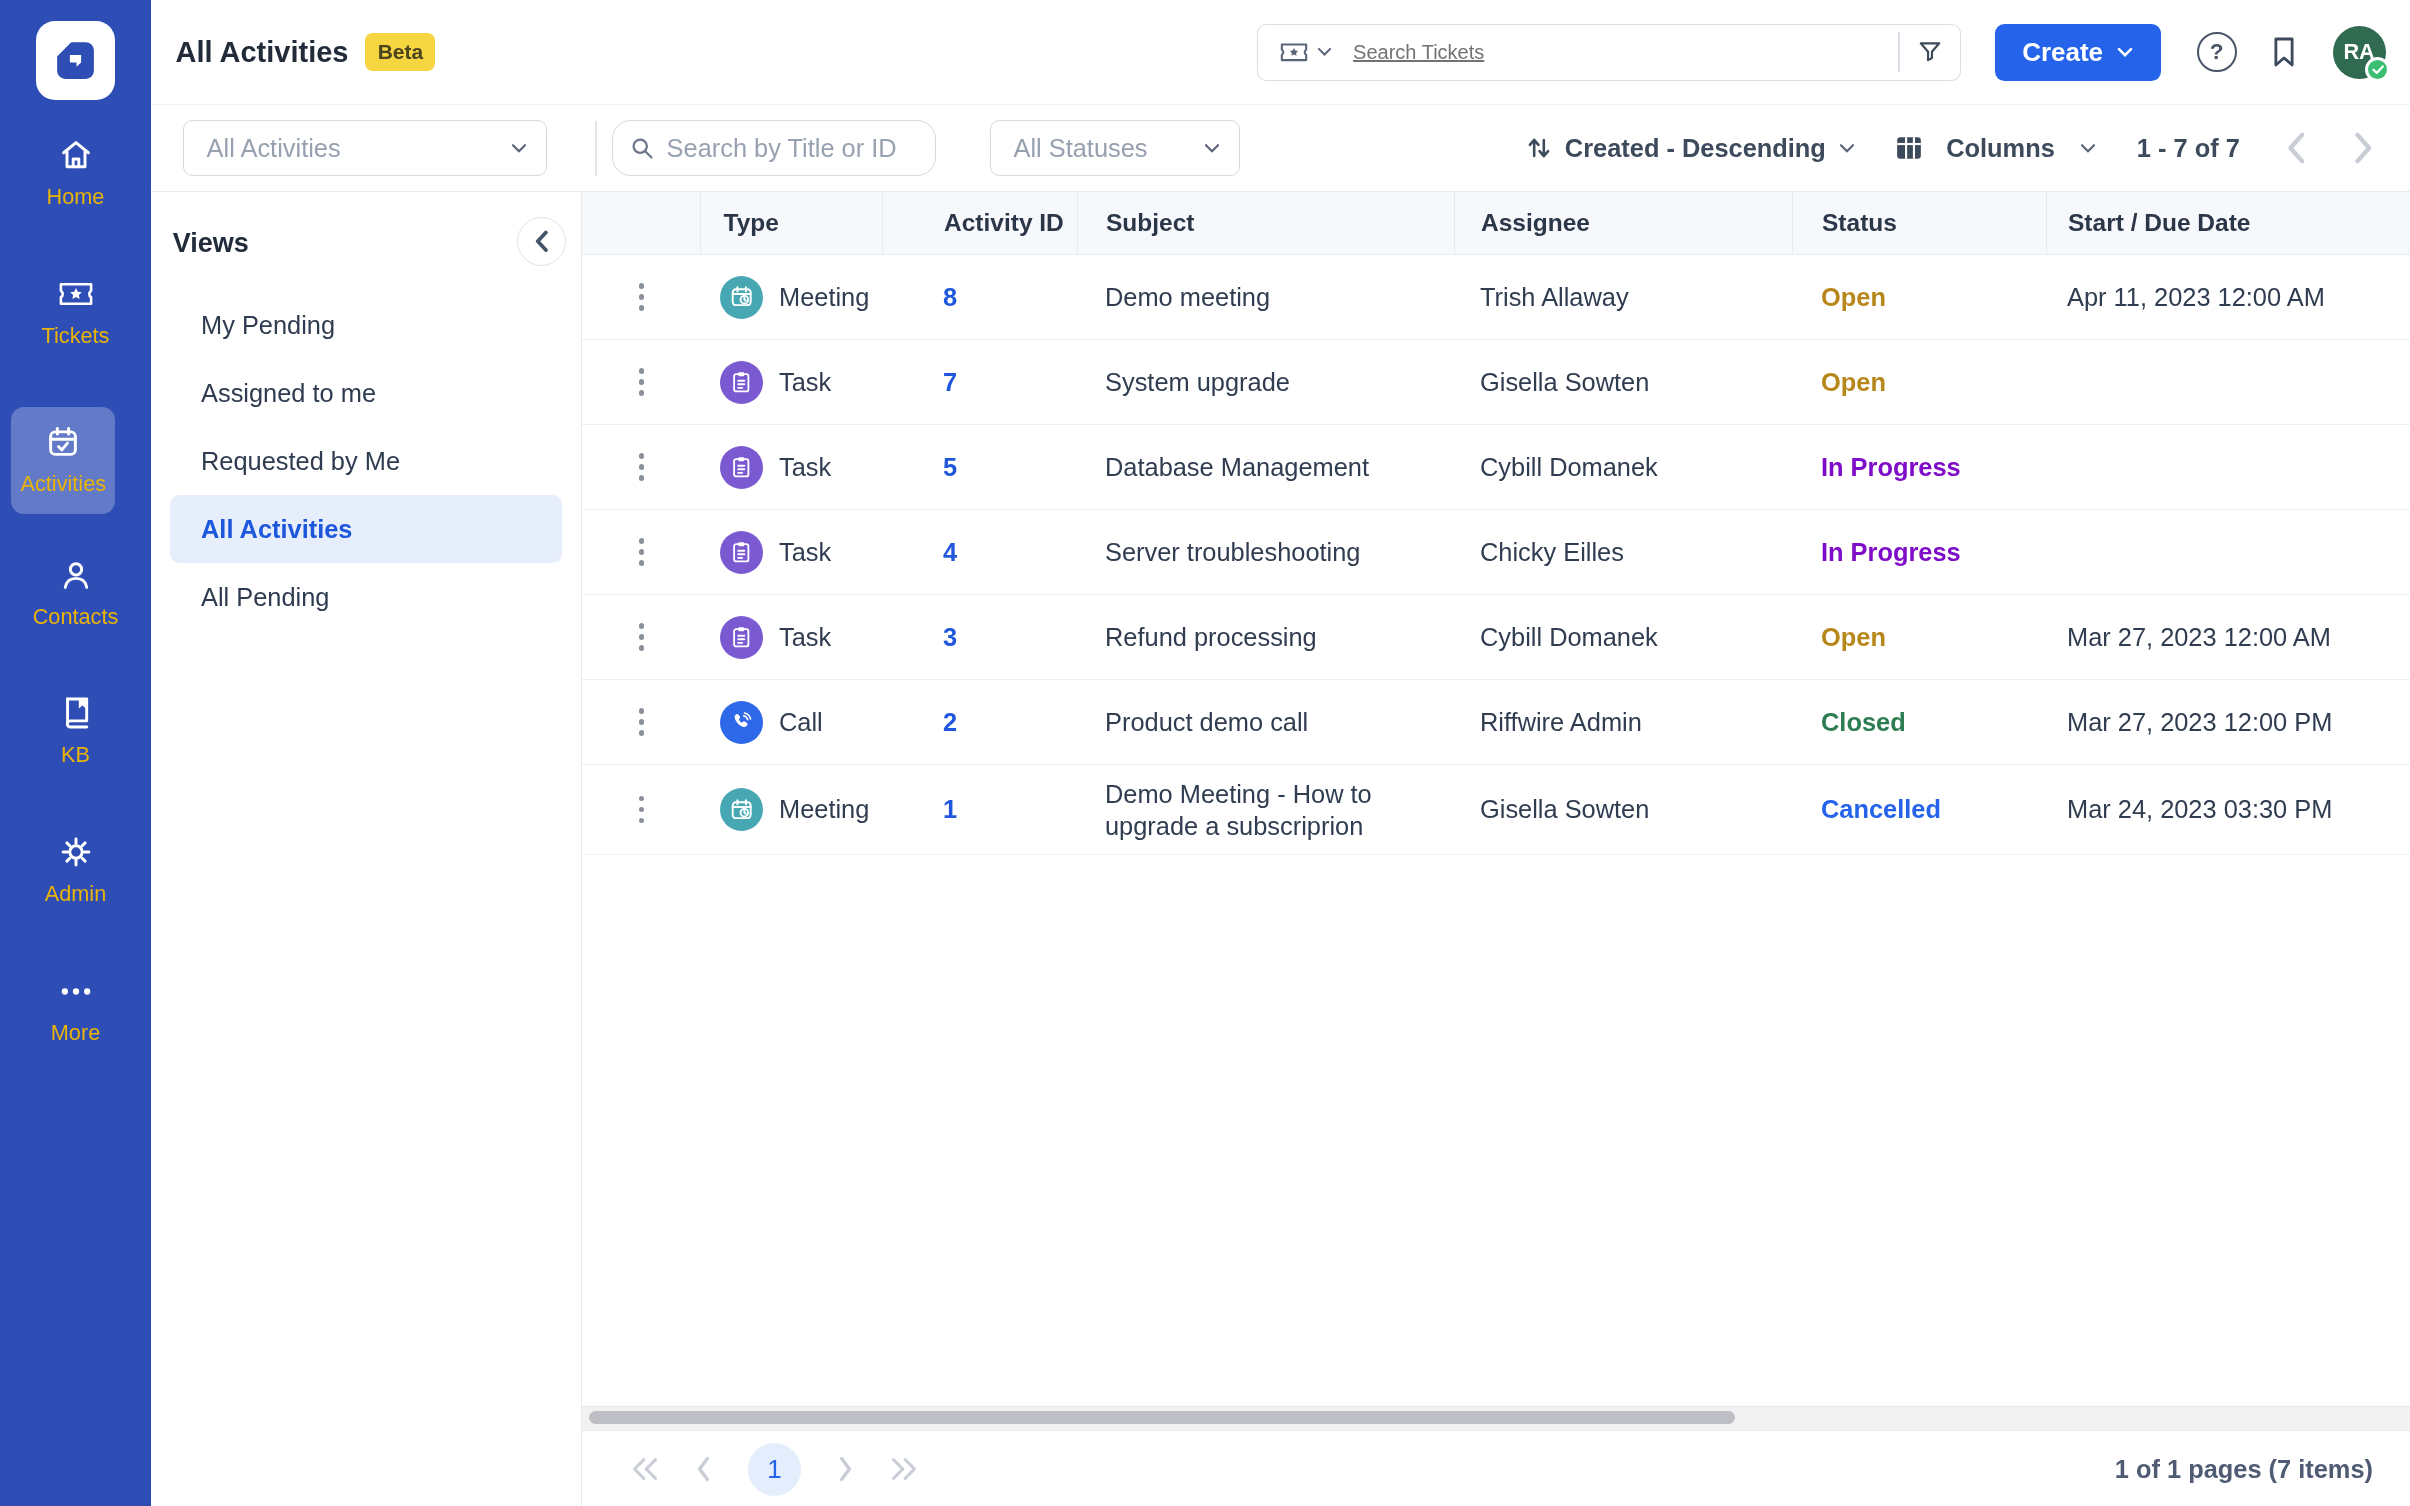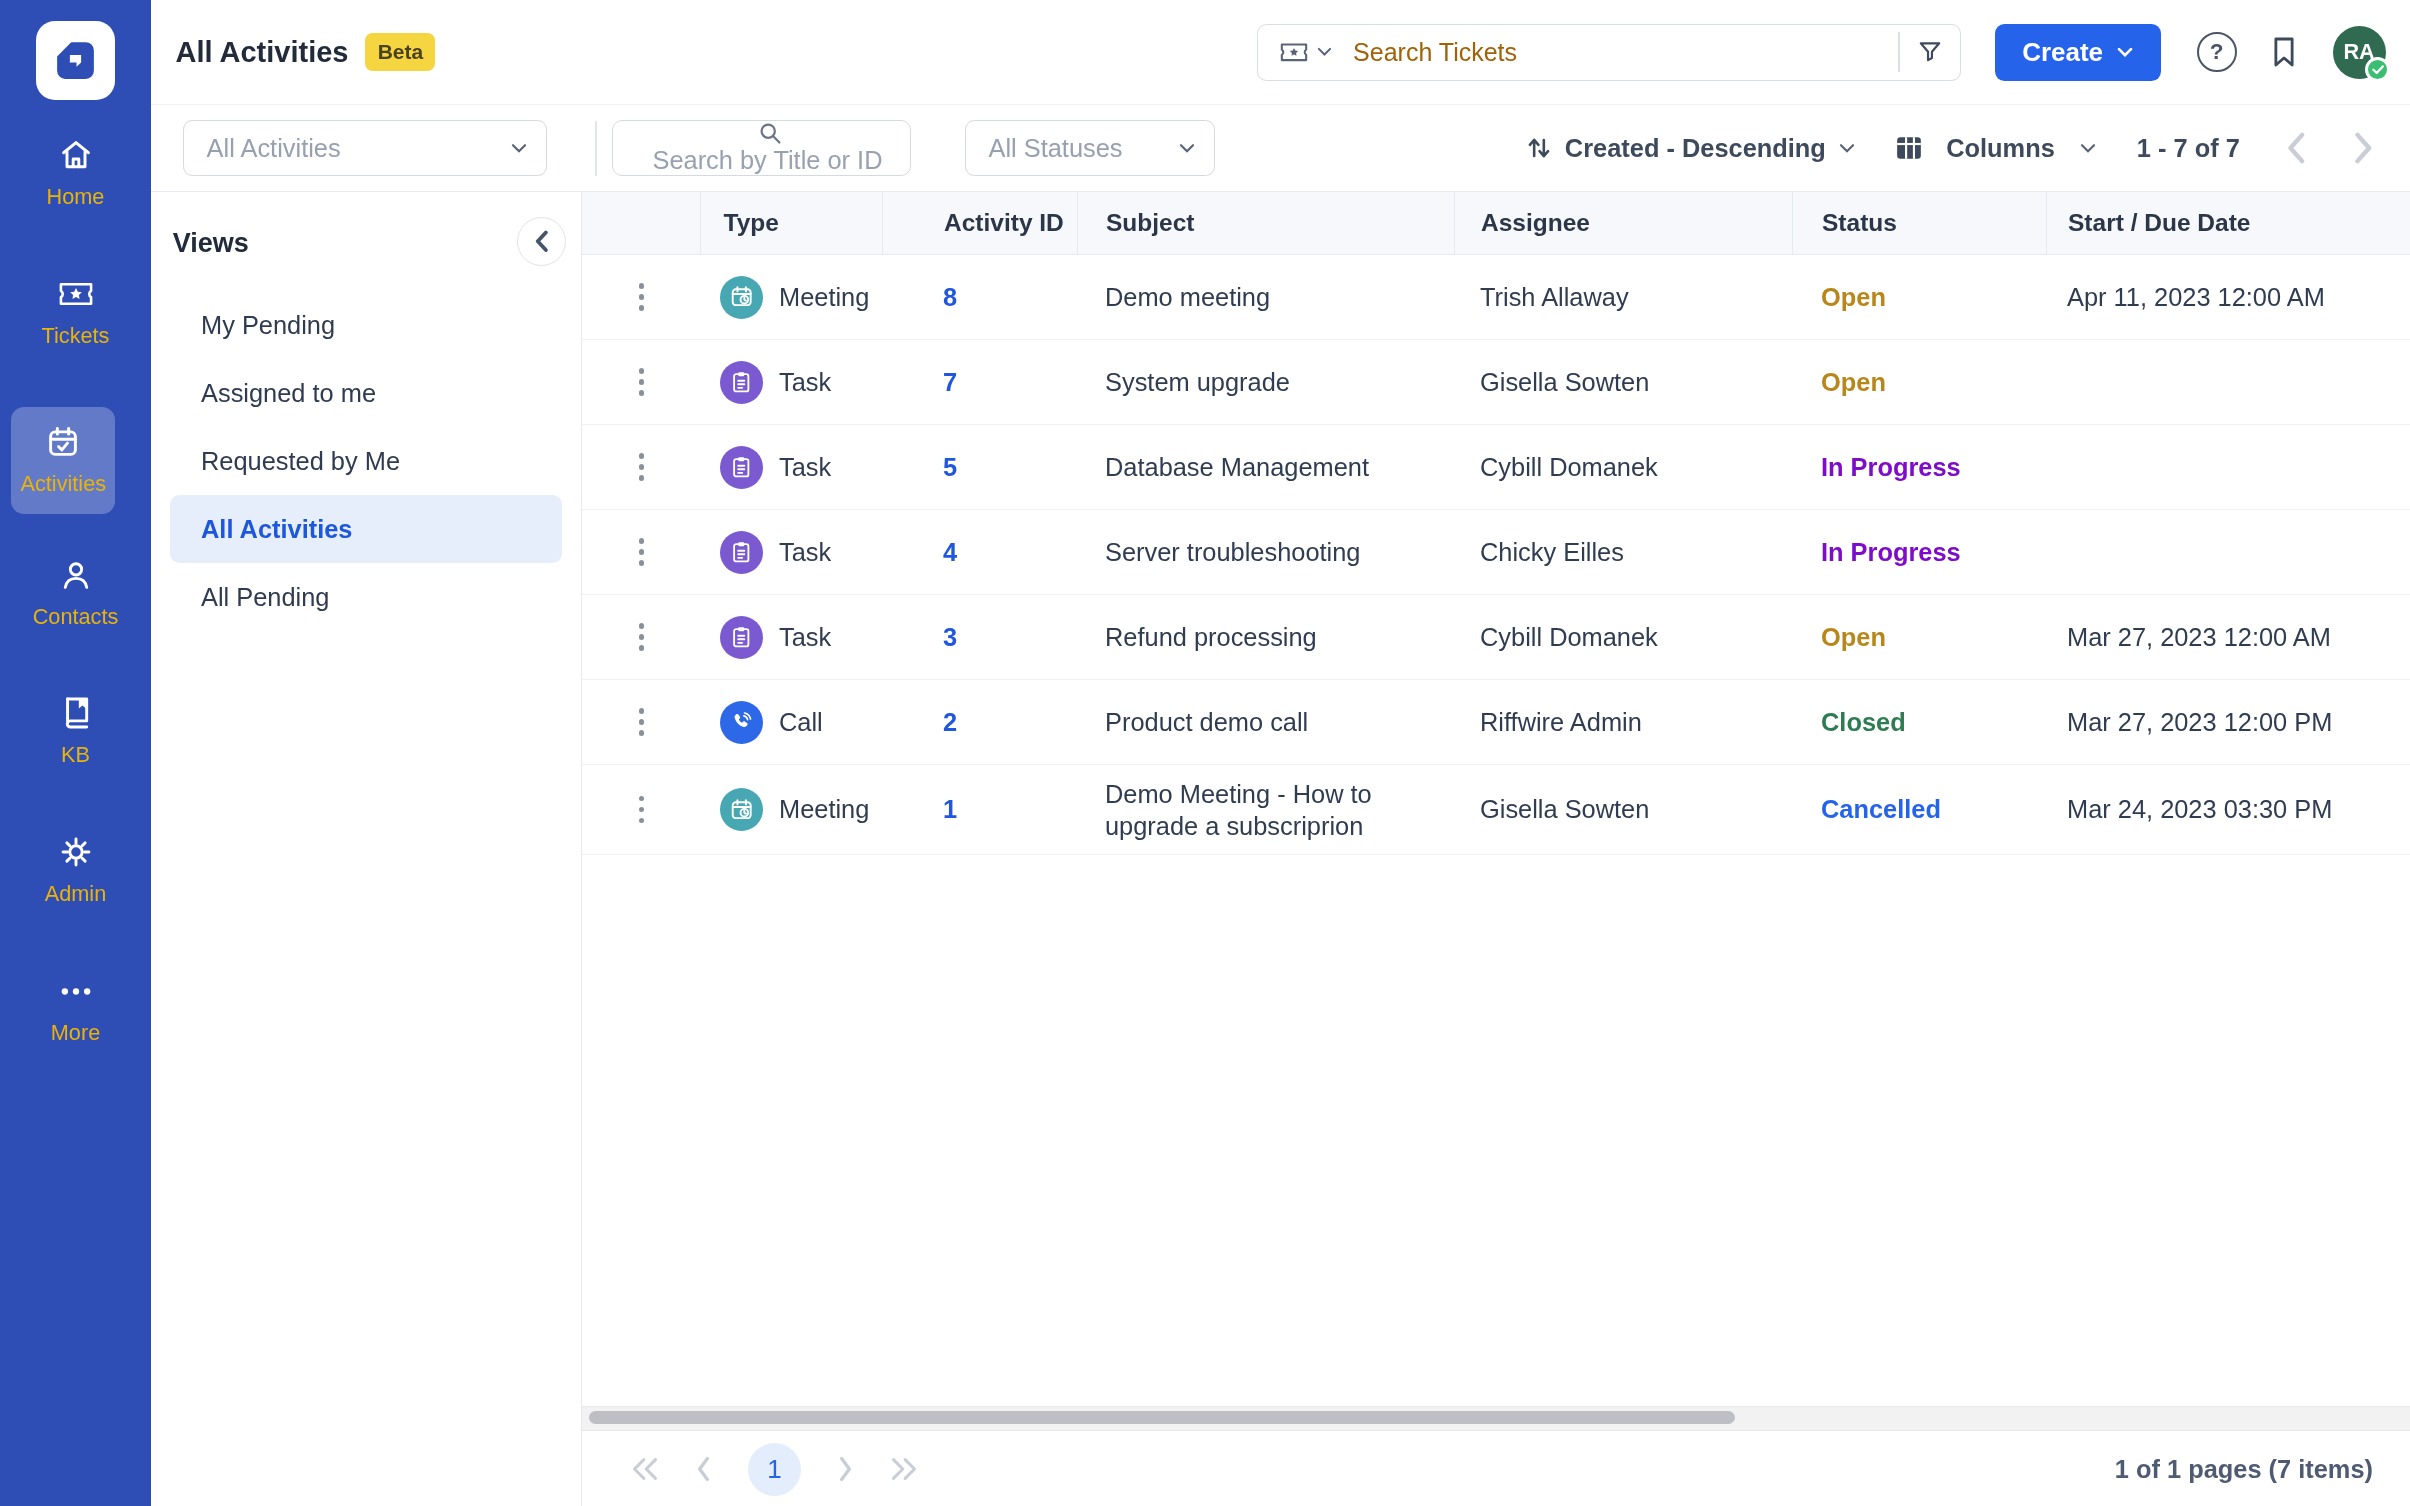--- a/index.html
+++ b/index.html
@@ -23,21 +23,21 @@
 
   
   .topbar { position:absolute; left:151px; top:0; width:2260px; height:105px; background:#fff;
             border-bottom:1.9px solid #EFF1F4; display:flex; align-items:center; }
   .page-title { margin-left:24.5px; font-size:29px; font-weight:bold; color:#222B3A; }
   .beta { margin-left:17px; background:#F5D640; color:#4A431E; font-size:21px; font-weight:bold;
           padding:6.6px 12.2px; border-radius:7.5px; }
   .search-tickets { margin-left:auto; width:704px; height:57px; border:1.9px solid #D9DDE4; border-radius:9.4px;
                     display:flex; align-items:center; background:#fff; }
   .st-scope { display:flex; align-items:center; margin-left:21px; cursor:pointer; }
-  .st-placeholder { margin-left:21px; font-size:25px; color:#a16207; flex:1; }
+  .st-placeholder { margin-left:21px; font-size:20px; color:#737373; flex:1;text-decoration:underline; }
   .st-divider { width:1.9px; height:40px; background:#DCE0E6; }
   .st-funnel { margin:0 17px; cursor:pointer; }
   .create-btn { margin-left:34px; width:166px; height:57px; background:#2563EB; border-radius:9.4px; border:none;
                 color:#fff; font-size:26px; font-weight:bold; font-family:"Liberation Sans",sans-serif;
                 display:flex; align-items:center; justify-content:center; gap:14px; cursor:pointer; }
   .help-btn { margin-left:36px; width:40px; height:40px; border:2.8px solid #4A5568; border-radius:50%;
               display:flex; align-items:center; justify-content:center; font-size:22.6px; font-weight:bold;
               color:#4A5568; cursor:pointer; background:#fff; }
   .bookmark-btn { margin-left:34px; cursor:pointer; }
   .avatar { position:relative; margin-left:36px; margin-right:25.4px; width:53px; height:53px; border-radius:50%;
@@ -48,22 +48,22 @@
 
   
   .toolbar { position:absolute; left:151px; top:105px; width:2260px; height:87px; background:#fff;
              border-bottom:1.9px solid #E7EAEE; display:flex; align-items:center; }
   .select { height:56px; border:1.9px solid #D5DAE1; border-radius:9.4px; display:flex; align-items:center;
             font-size:25.4px; color:#96A0AF; cursor:pointer; background:#fff; }
   .select .sel-text { margin-left:22.6px; flex:1; }
   .select .chev { margin-right:19px; }
   .view-filter { margin-left:32px; width:364px; }
   .tb-divider { width:1.9px; height:55px; background:#E2E5EA; margin-left:48px; }
-  .search-box { margin-left:15px; width:299px; height:56px; border:1.9px solid #D5DAE1; border-radius:10px;
-                display:flex; align-items:center; background:#fff;flex-direction:column; }
+  .search-box { margin-left:15px; width:324px; height:56px; border:1.9px solid #D5DAE1; border-radius:19px;
+                display:flex; align-items:center; background:#fff; }
   .search-box .sb-text { margin-left:12.2px; font-size:25.4px; color:#98A1B0; }
   .status-filter { margin-left:54px; width:250px; }
   .tb-right { margin-left:auto; display:flex; align-items:center; }
   .sort-ctl, .columns-ctl { display:flex; align-items:center; cursor:pointer; color:#3D4A5C; }
   .sort-ctl .lbl, .columns-ctl .lbl { font-size:25.4px; font-weight:600; margin:0 13px 0 11.3px; }
   .columns-ctl { margin-left:40px;gap:12px; }
   .range-lbl { margin-left:41px; font-size:25.4px; font-weight:600; color:#3D4A5C; }
   .pg-chev { margin-left:45px; cursor:pointer; }
   .pg-chev:last-child { margin-right:36px; }
 

